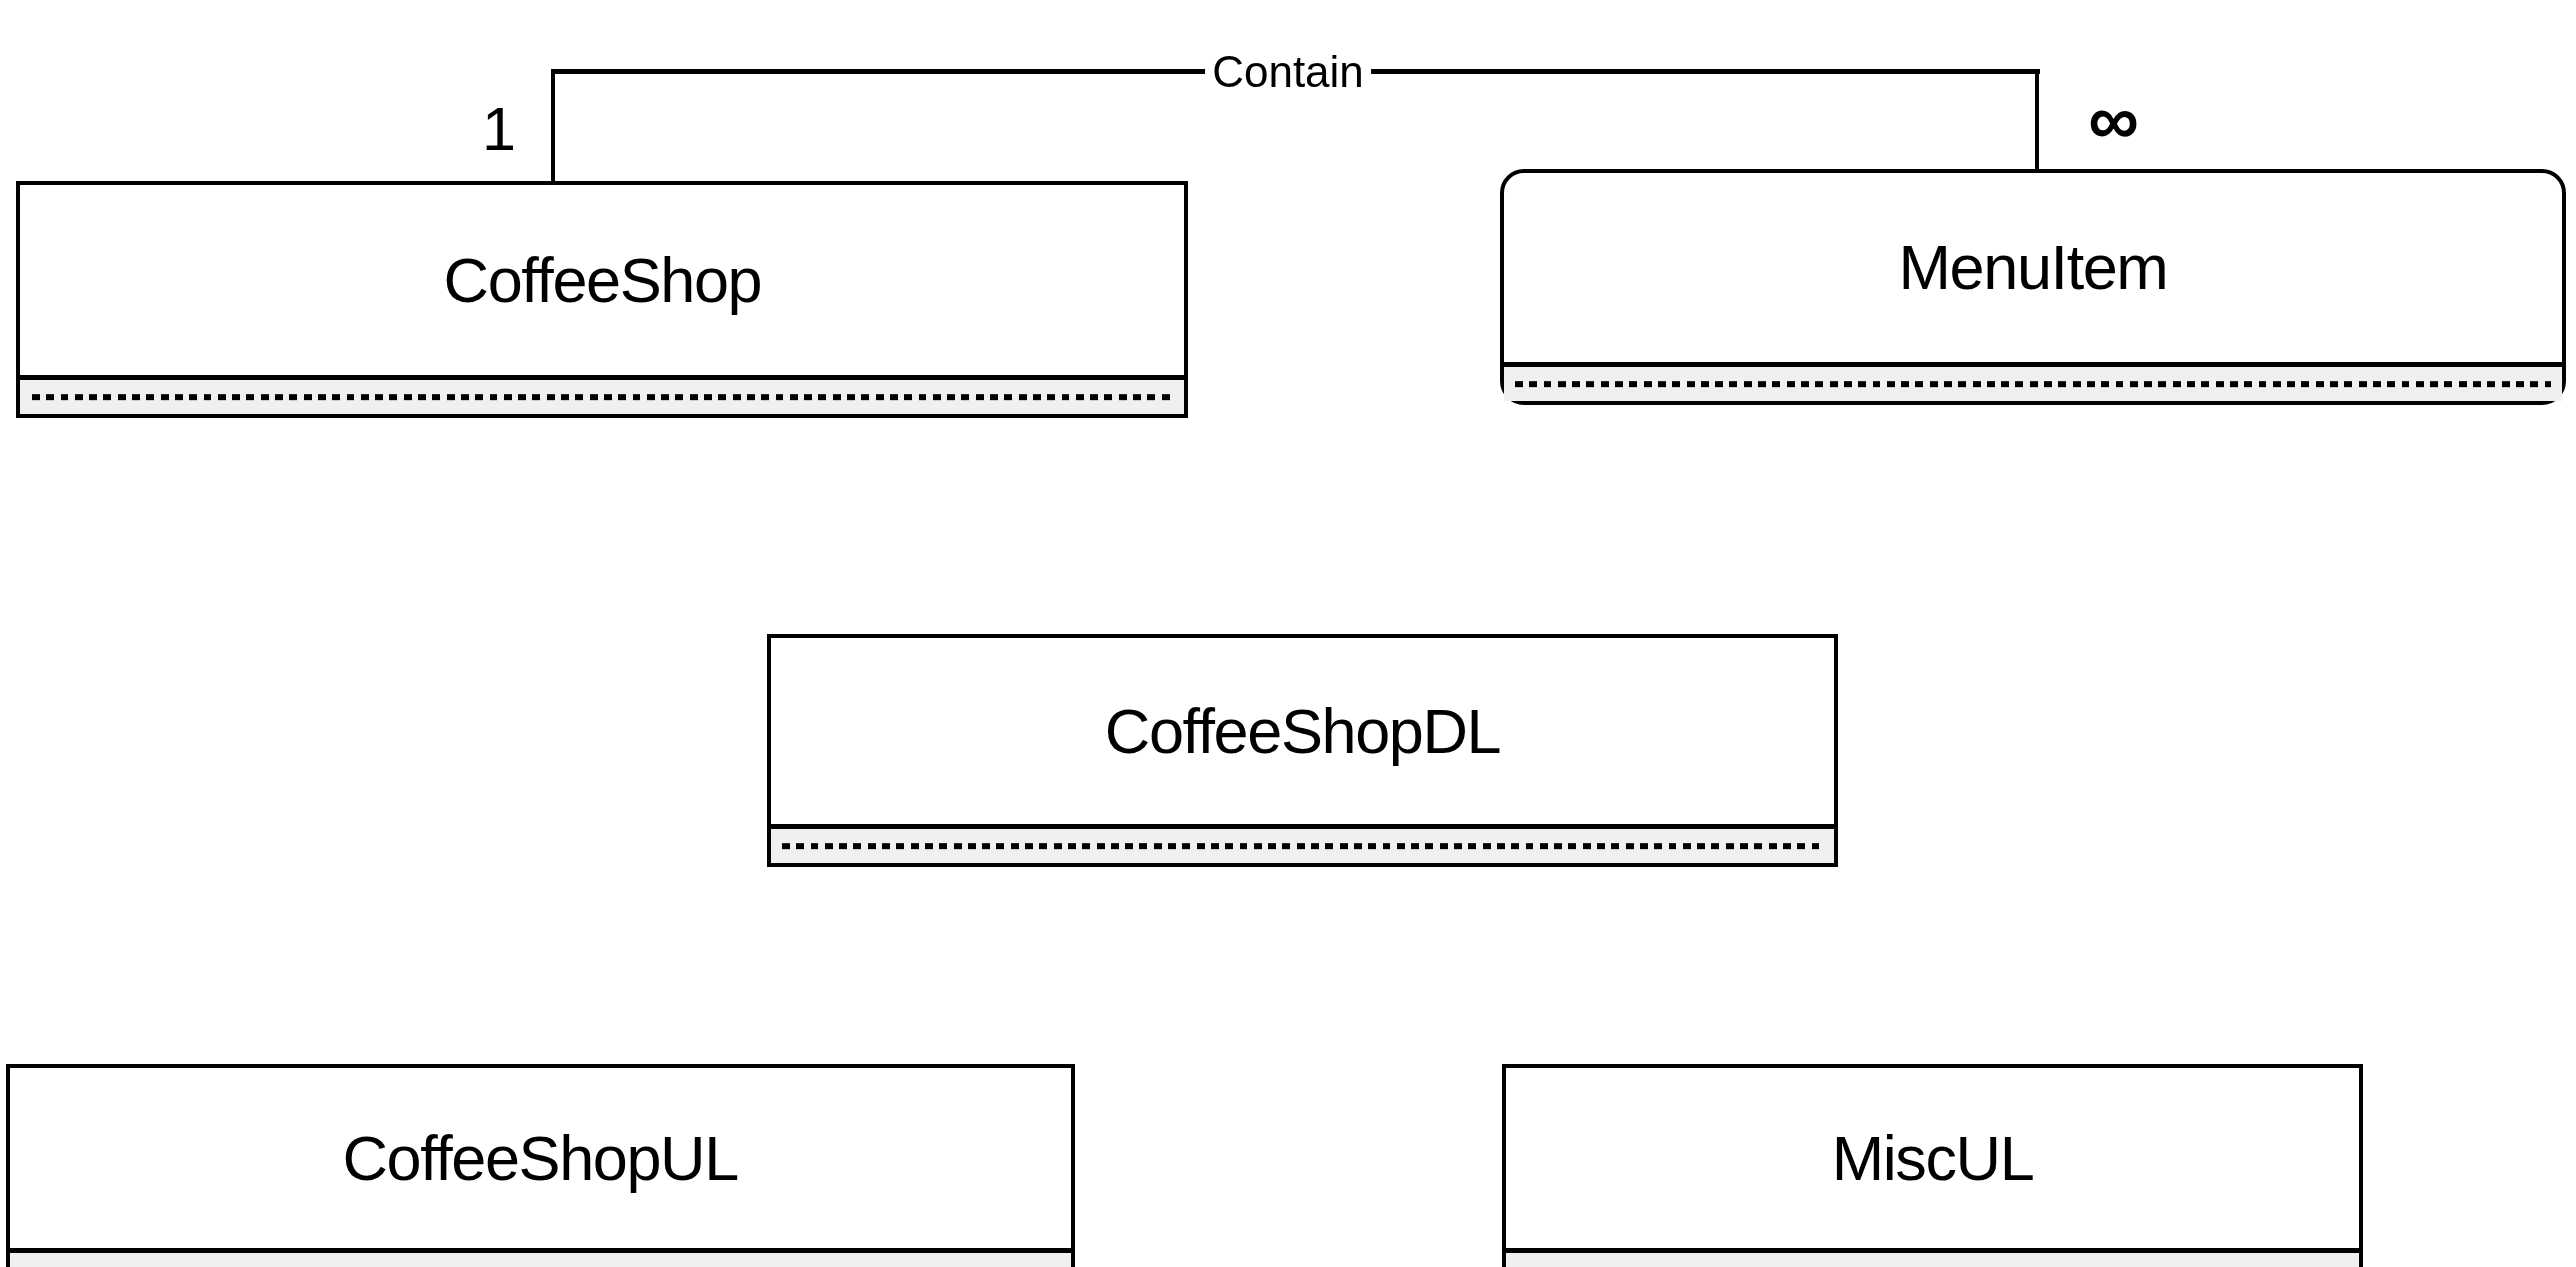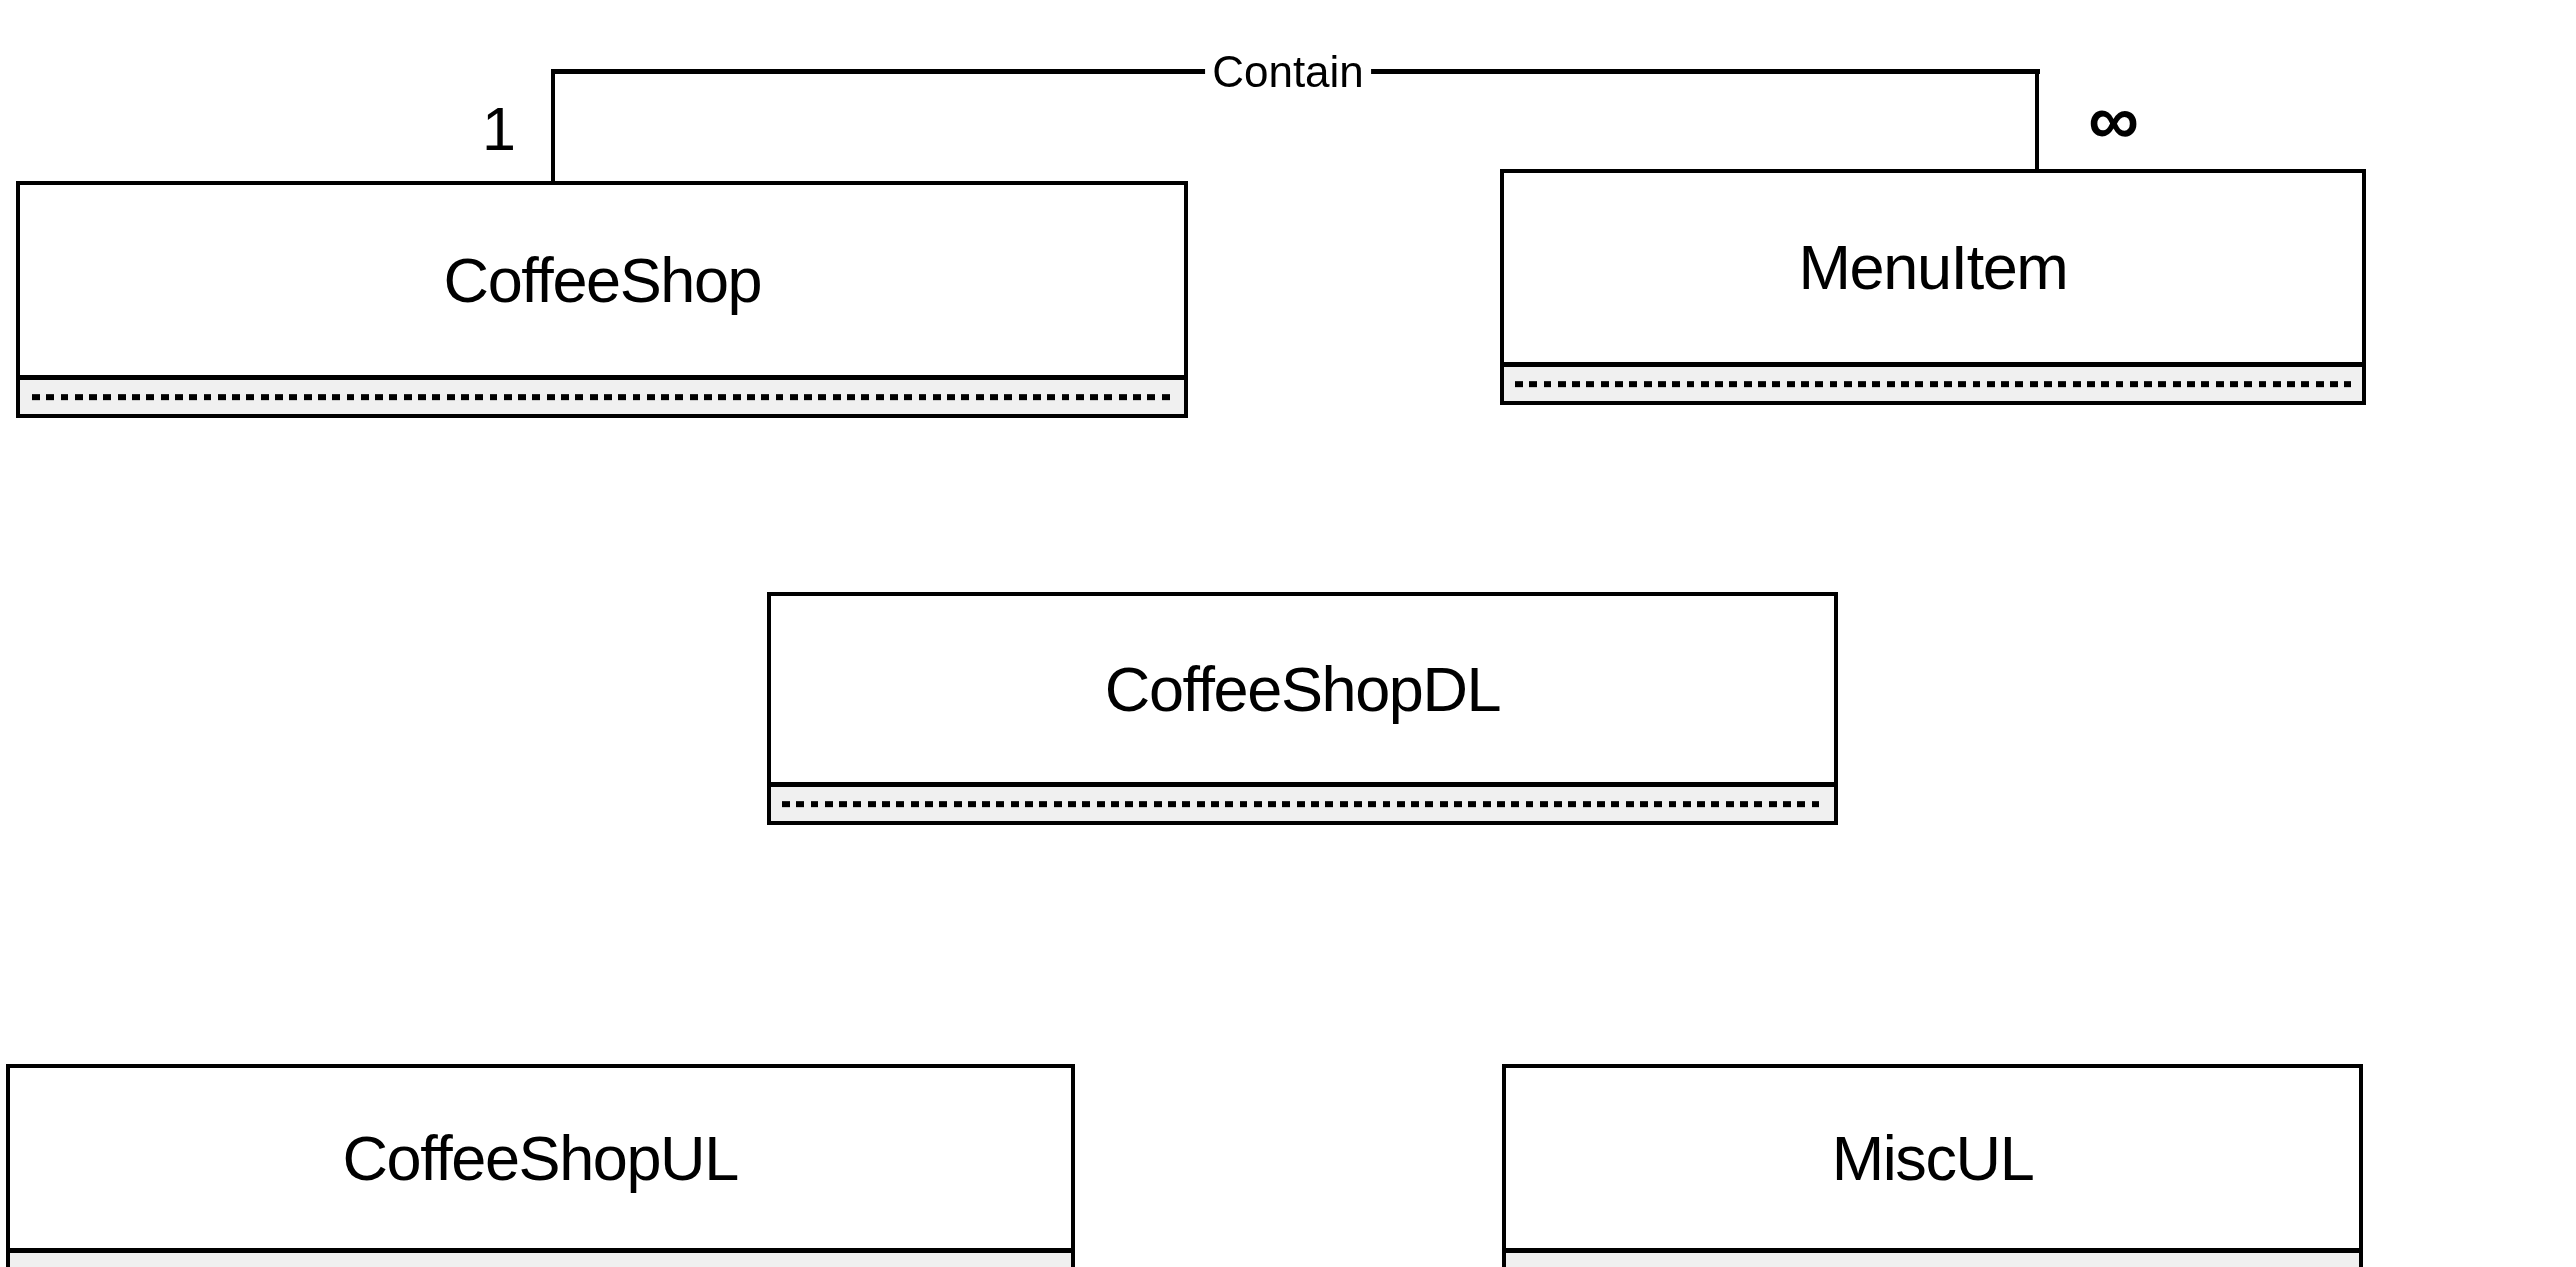--- a/index.html
+++ b/index.html
@@ -52,22 +52,22 @@
     top: 50%;
     transform: translateY(-50%);
     height: 5.7px;
     background: repeating-linear-gradient(90deg,
       #000000 0px, #000000 7.9px,
       transparent 7.9px, transparent 14.3px);
   }
 
   
   #entity-coffeeshop   { left: 16.4px;   top: 153px;  width: 1172px; height: 237px; }
-  #entity-menuitem     { left: 1500px; top: 141px;  width: 866px; height: 236px; }
-  #entity-coffeeshopdl { left: 767px; top: 564px;  width: 1071px; height: 233px; }
+  #entity-menuitem     { left: 1500px; top: 141px;  width: 1066px; height: 236px; border-radius: 24px; }
+  #entity-coffeeshopdl { left: 767px; top: 606px;  width: 1071px; height: 233px; }
   #entity-coffeeshopul { left: 5.7px;    top: 1036px; width: 1069px; height: 227px; }
   #entity-miscul       { left: 1502px; top: 1036px; width: 861px; height: 227px; }
 
   
   .conn-seg {
     position: absolute;
     background: #000000;
   }
   #conn-horizontal { left: 551px;  top: 41px; width: 1489px; height: 5px; }
   #conn-vert-left  { left: 551px;  top: 41px; width: 4.3px;    height: 113px; }

